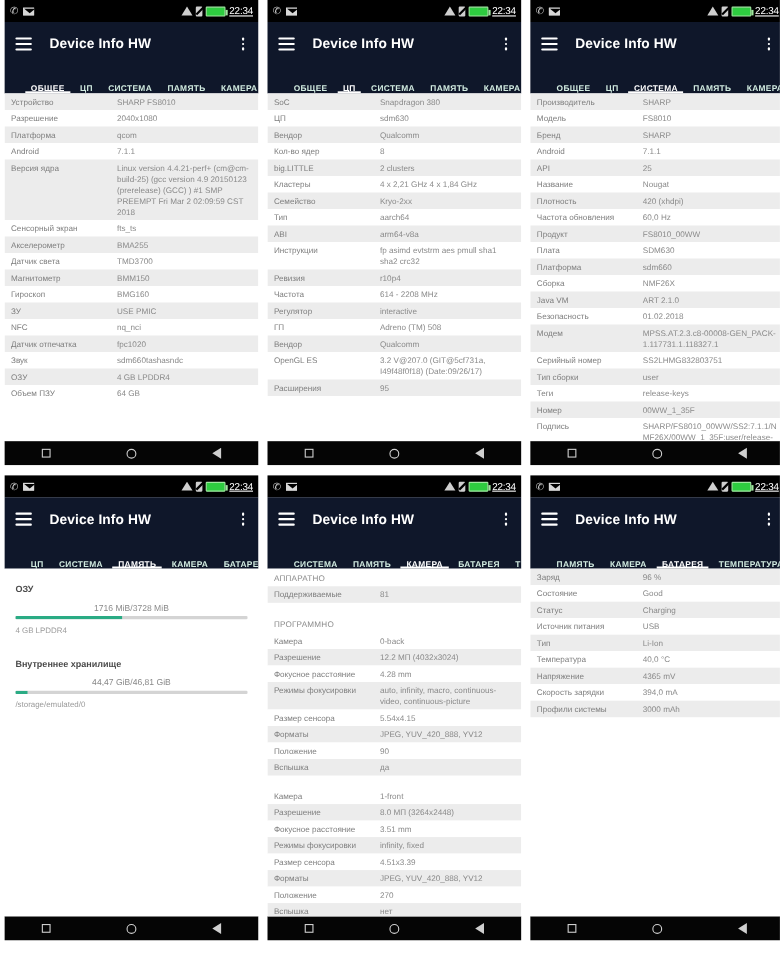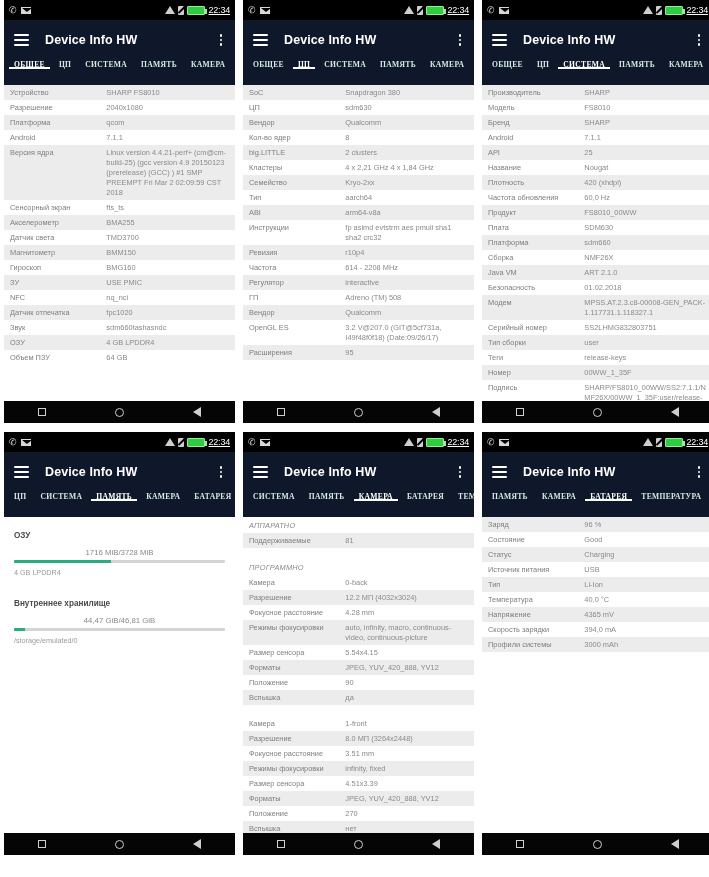--- a/index.html
+++ b/index.html
@@ -99,25 +99,24 @@
     font-size: 12.5px;
     font-weight: bold;
     margin-left: 16px;
     letter-spacing: 0.1px;
   }
   .kebab { margin-left:auto; display:flex; flex-direction:column; gap:2px; cursor:pointer; padding:3px; }
   .kebab span { width:2.5px; height:2.5px; background:#ffffff; border-radius:50%; }
   .tabs {
     display: flex;
     height: 25px;
-    align-items: flex-start;
-    padding: 0 3px;
+    align-items: flex-end;
+    padding: 0 17px;
     overflow: hidden;
     position: relative;
-    font-family: Liberation Serif, serif;
   }
   .tab {
     display: flex;
     align-items: center;
     justify-content: center;
     padding: 0 7px;
     color: #d2ece1;
     font-size: 7.6px;
     font-weight: bold;
     letter-spacing: 0.3px;
@@ -152,21 +151,20 @@
   .row.odd { background: #ececec; }
   .row.even { background: #ffffff; }
   .row .k { width: 44%; flex: 0 0 44%; padding-right: 3px; }
   .row .v { flex: 1 1 auto; color: #8a8a8a; word-break: break-word; }
   .row.spacer { height: 11px; padding: 0; }
   .section-head {
     padding: 4px 6px 3px 6px;
     font-size: 7.4px;
     color: #8a8a8a;
     letter-spacing: 0.2px;
-    font-style: italic;
   }
   
   .mem-wrap { padding: 14px 10px 0 10px; }
   .mem-title { font-size: 8.2px; color: #4a4a4a; font-weight: bold; margin-bottom: 8px; }
   .mem-value { font-size: 7.8px; color: #8a8a8a; text-align: center; margin-bottom: 3px; }
   .bar {
     height: 3px;
     background: #d4d4d4;
     border-radius: 1px;
     position: relative;

